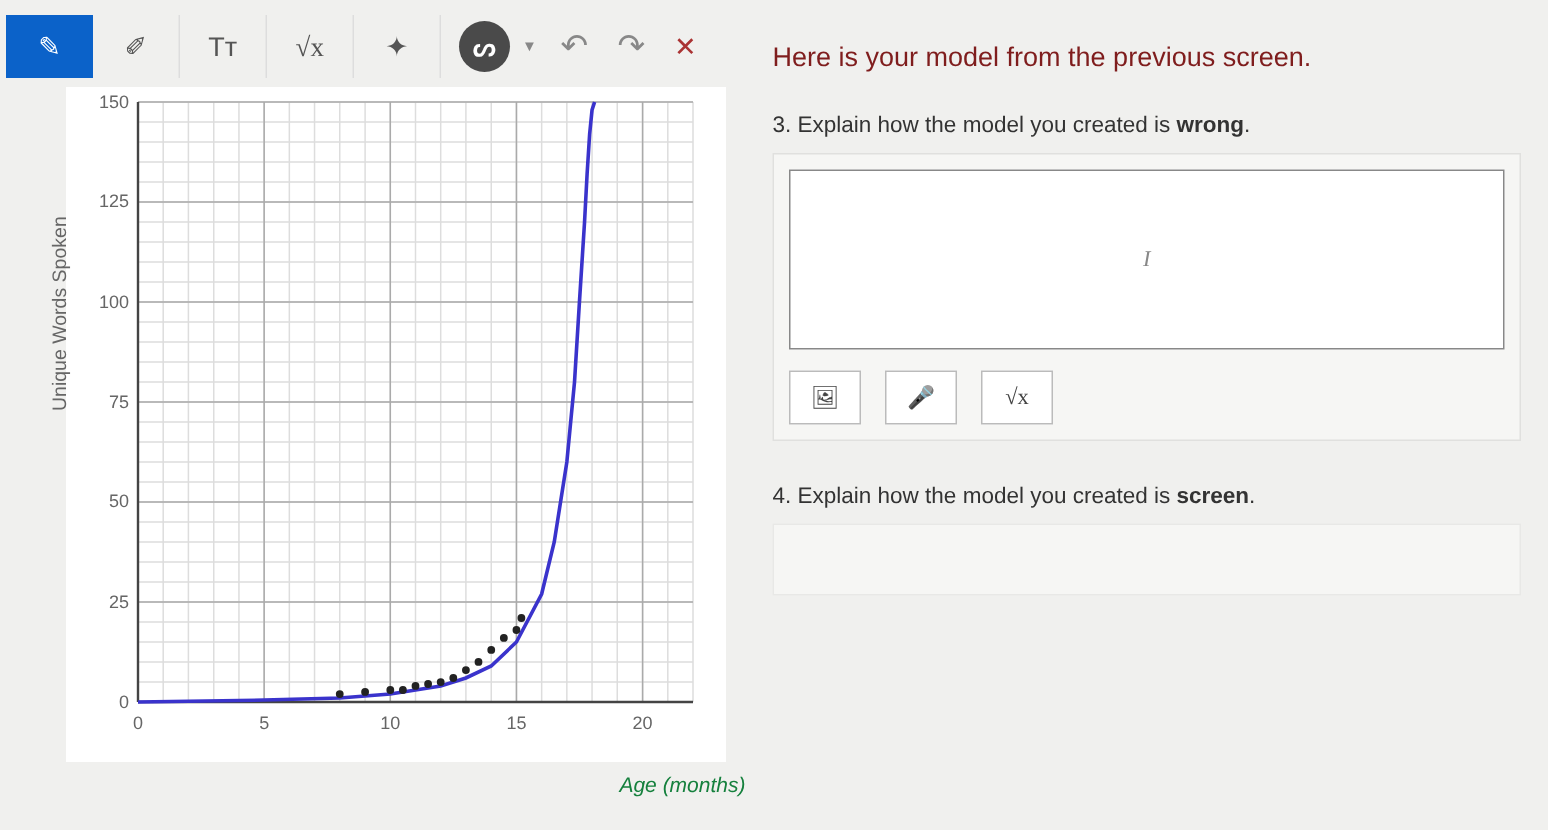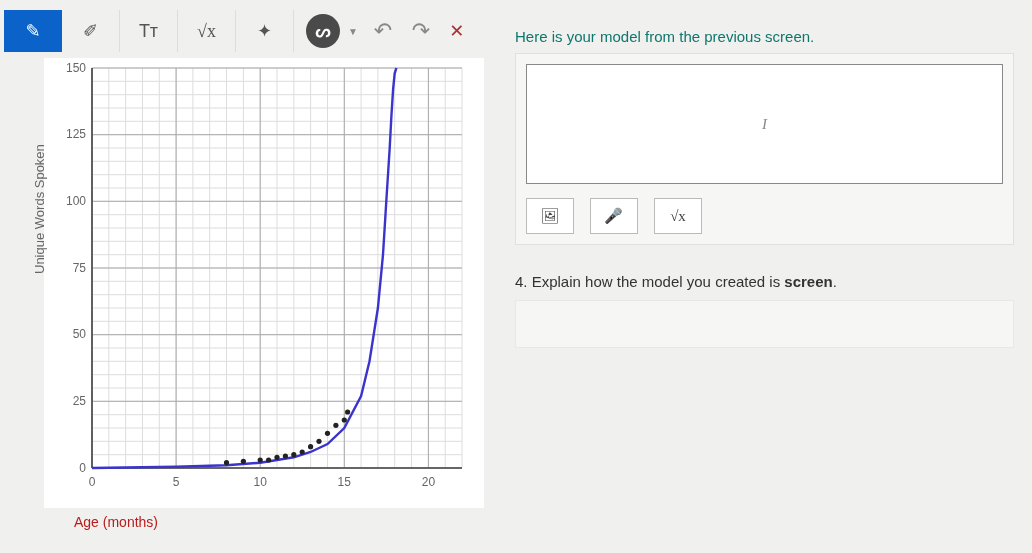--- a/index.html
+++ b/index.html
@@ -100,31 +100,32 @@
     .chart-wrap {
       position: relative;
       flex: 1;
       padding-left: 40px;
       padding-top: 4px;
     }
     .chart-svg {
       background: #fff;
     }
     .xaxis-label {
-      text-align: left;
+      text-align: right;
       font-size: 14px;
-      color: #b91c1c;
+      color: #15803d;
       margin-top: 2px;
       padding-left: 30px;
+      font-style: italic;
     }
     .intro-text {
-      font-size: 15px;
-      color: #0f766e;
+      font-size: 18px;
+      color: #7f1d1d;
       margin-top: 18px;
-      margin-bottom: 8px;
+      margin-bottom: 26px;
     }
     .question-text {
       font-size: 15px;
       color: #333;
       margin-bottom: 10px;
     }
     .question-text .bold { font-weight: bold; }
     .answer-block {
       background: #f6f6f4;
       border: 1px solid #e0e0de;
@@ -314,20 +315,24 @@
           </g>
         </g>
       </svg>
       <div class="xaxis-label">Age (months)</div>
     </div>
   </div>
 
   <div class="right-pane">
     <div class="intro-text">Here is your model from the previous screen.</div>
 
+    <div class="question-text">
+      <span>3.</span>
+      <span>Explain how the model you created is </span><span class="bold">wrong</span><span>.</span>
+    </div>
     <div class="answer-block">
       <div class="answer-textarea">I</div>
       <div class="mini-toolbar">
         <div class="mini-btn">🖼</div>
         <div class="mini-btn">🎤</div>
         <div class="mini-btn ital">√x</div>
       </div>
     </div>
 
     <div class="question-text">

